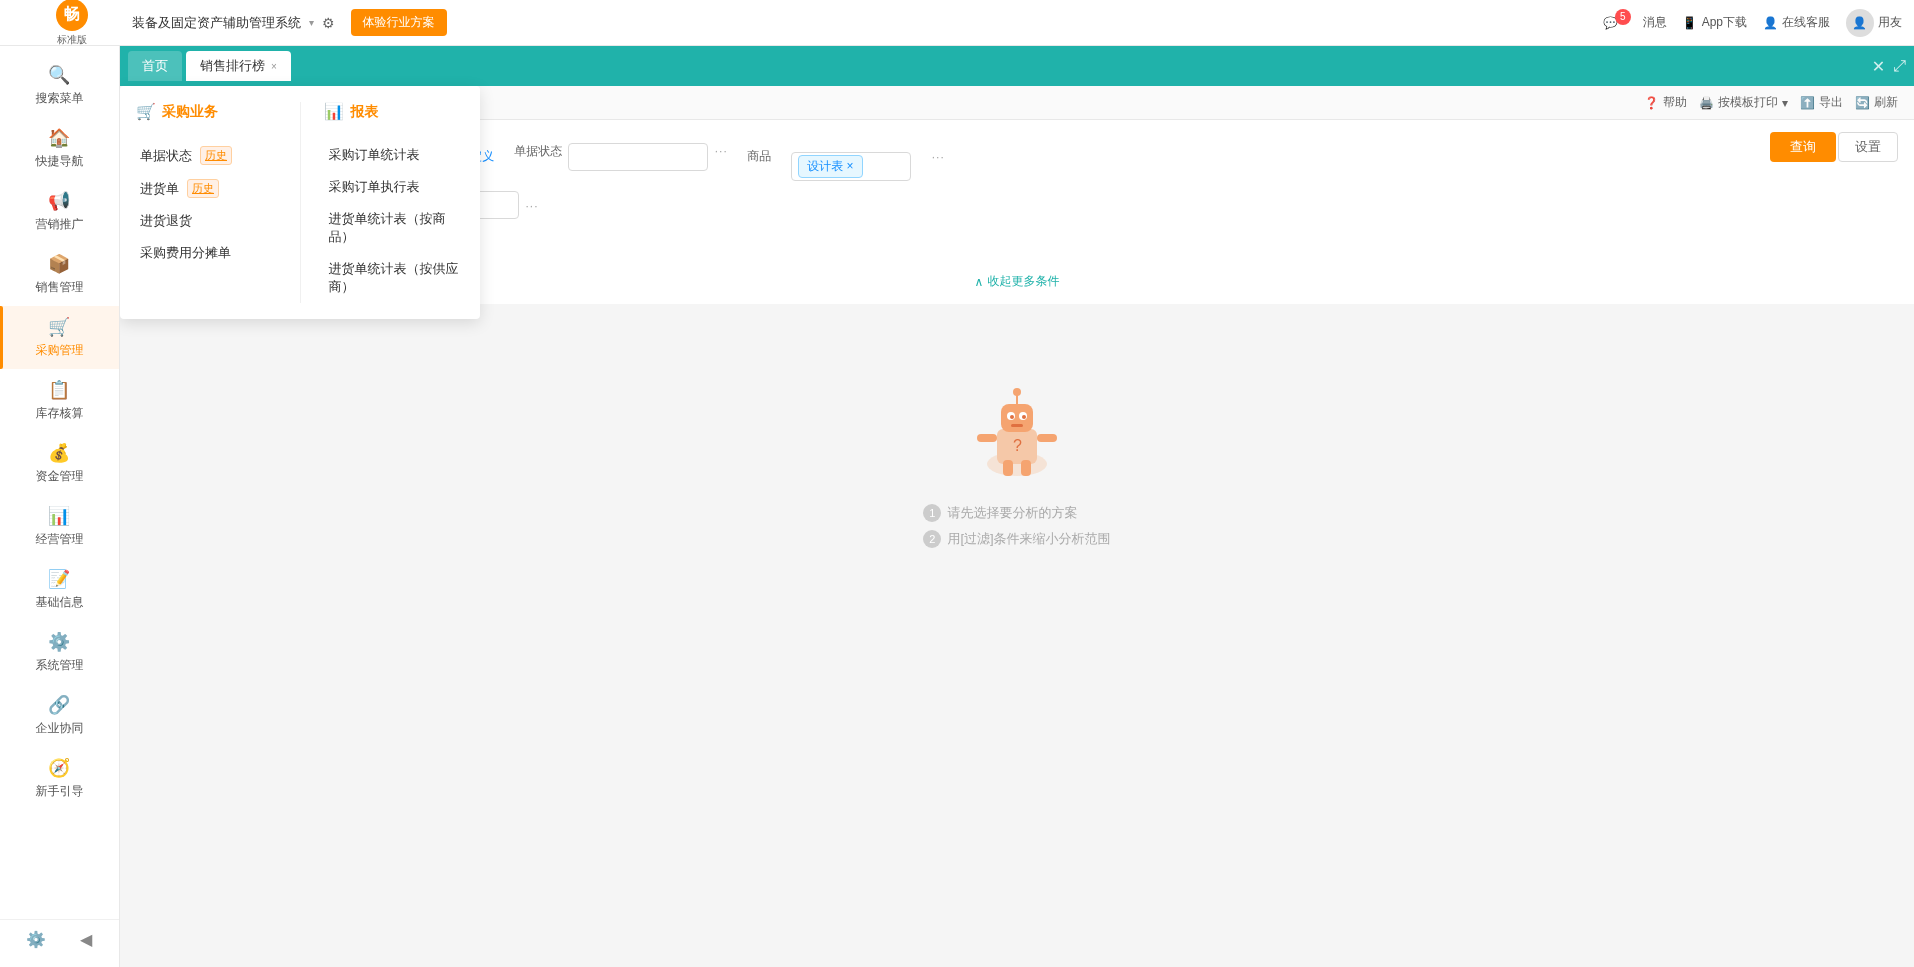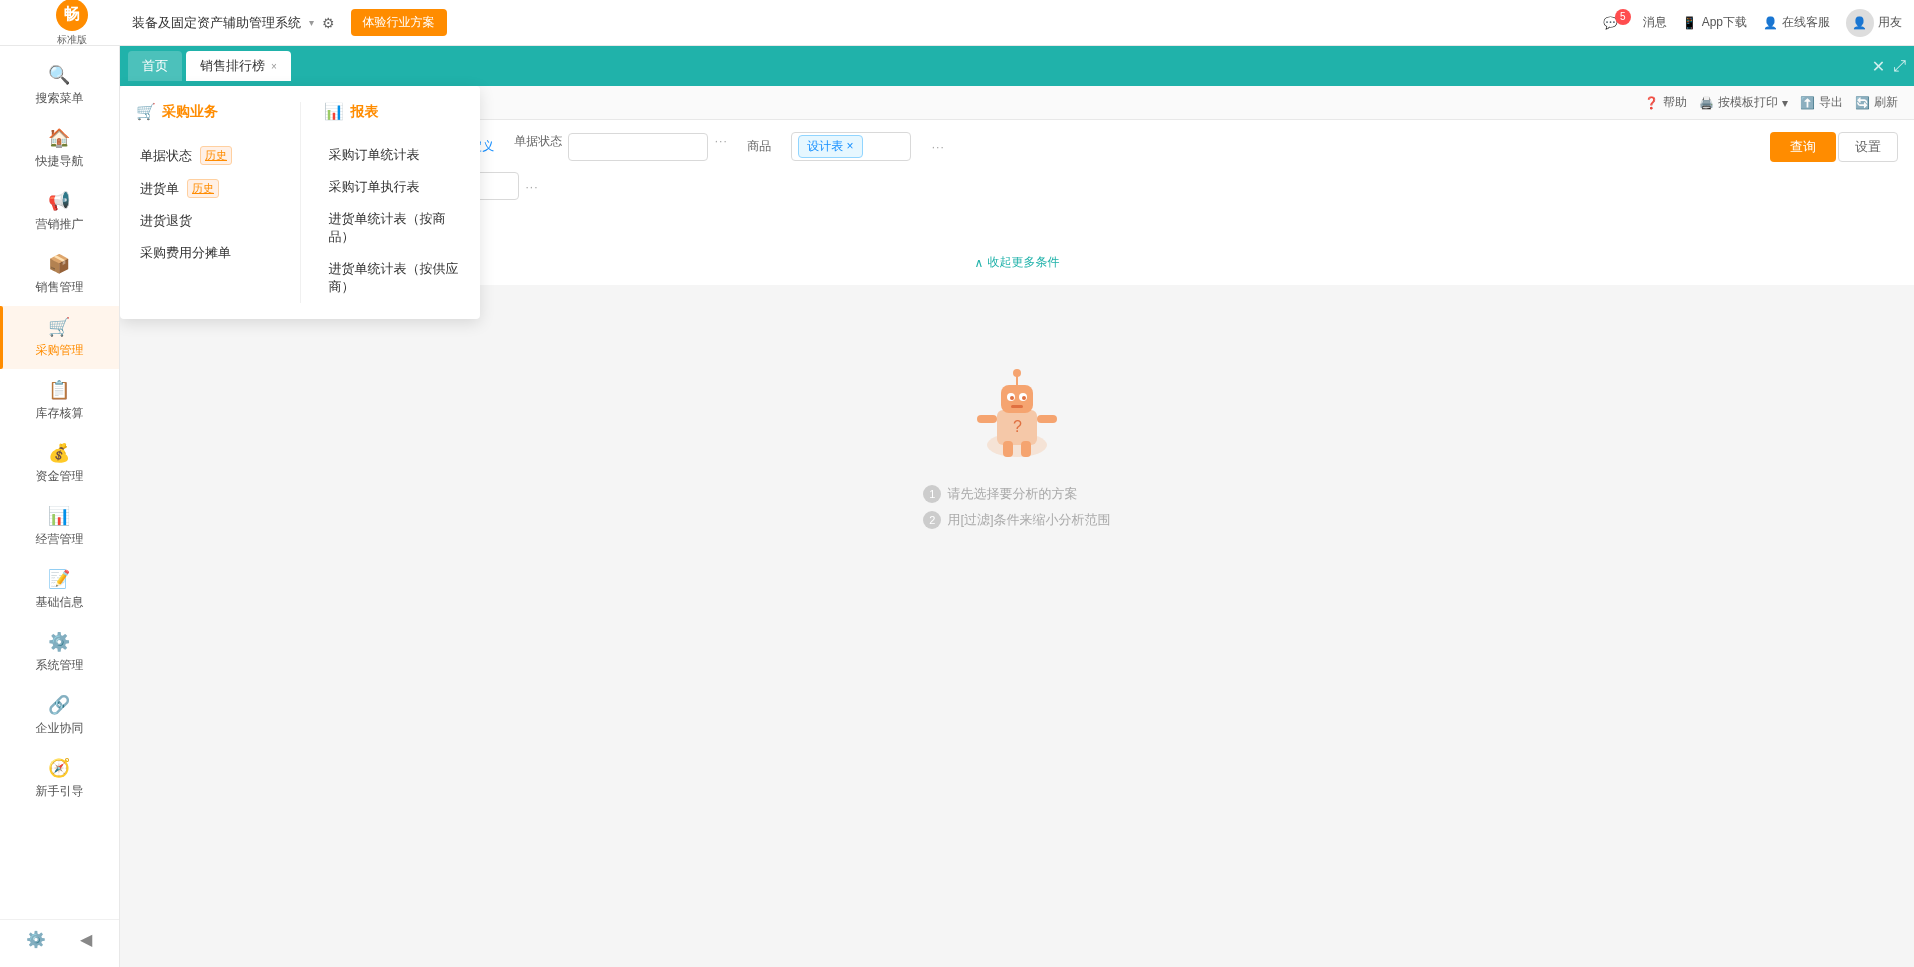--- a/index.html
+++ b/index.html
@@ -504,21 +504,21 @@
             <div style="display:flex; align-items:flex-start; gap:6px; margin-right:12px;">
               <span class="filter-label">单据状态</span>
               <div style="position:relative; display:inline-flex; align-items:center;">
                 <select class="filter-select" style="min-width:140px;"></select>
               </div>
               <span class="more-dots">···</span>
             </div>
 
             <div style="display:flex; align-items:center; gap:20px;">
               <span class="filter-label">商品</span>
-              <div style="display:flex; gap:4px; flex-wrap:wrap; align-items:center; border:1px solid #d9d9d9; border-radius:4px; padding:2px 6px; min-width:120px; background:#fff;">
+              <div style="display:flex; gap:4px; flex-wrap:wrap; align-items:center; border:1px solid #d9d9d9; border-radius:4px; padding:2px 6px; min-width:120px; background:#fff;margin-top:20px;">
                 <span class="filter-tag">
                   <span>设计表 ×</span>
                 </span>
               </div>
               <span class="more-dots">···</span>
             </div>
           </div>
 
           <div class="filter-actions">
             <button class="query-btn">查询</button>

